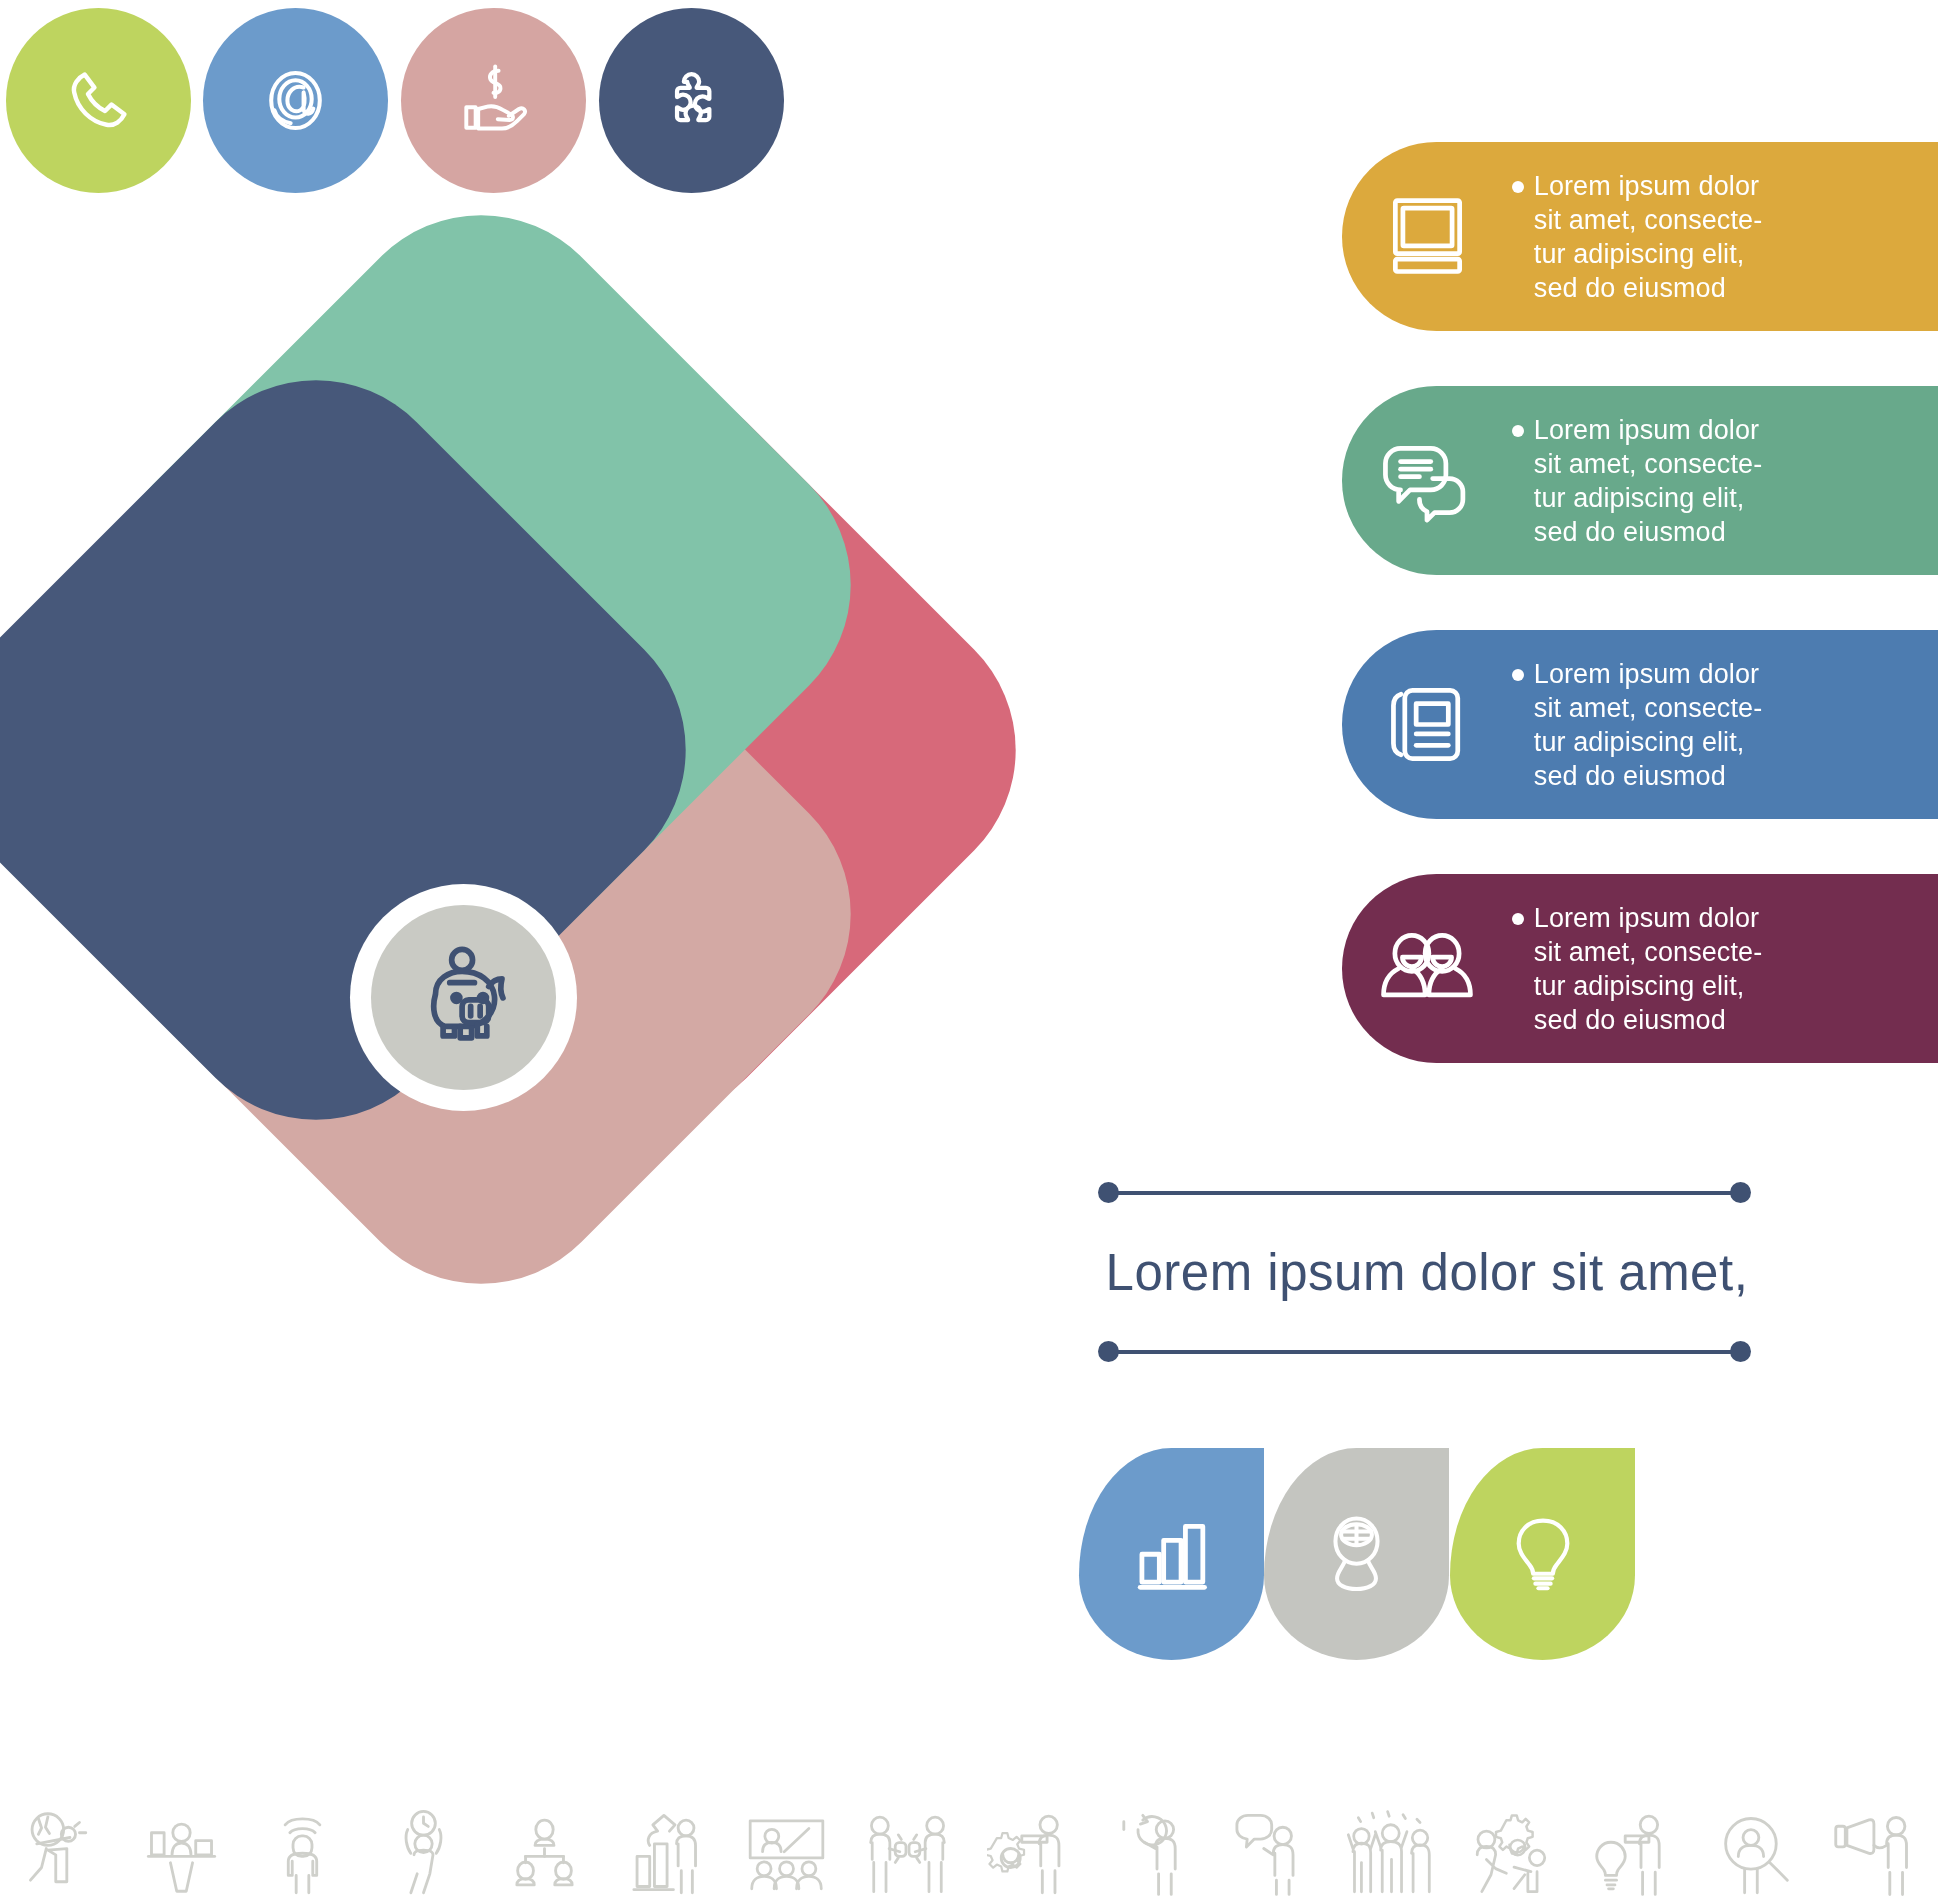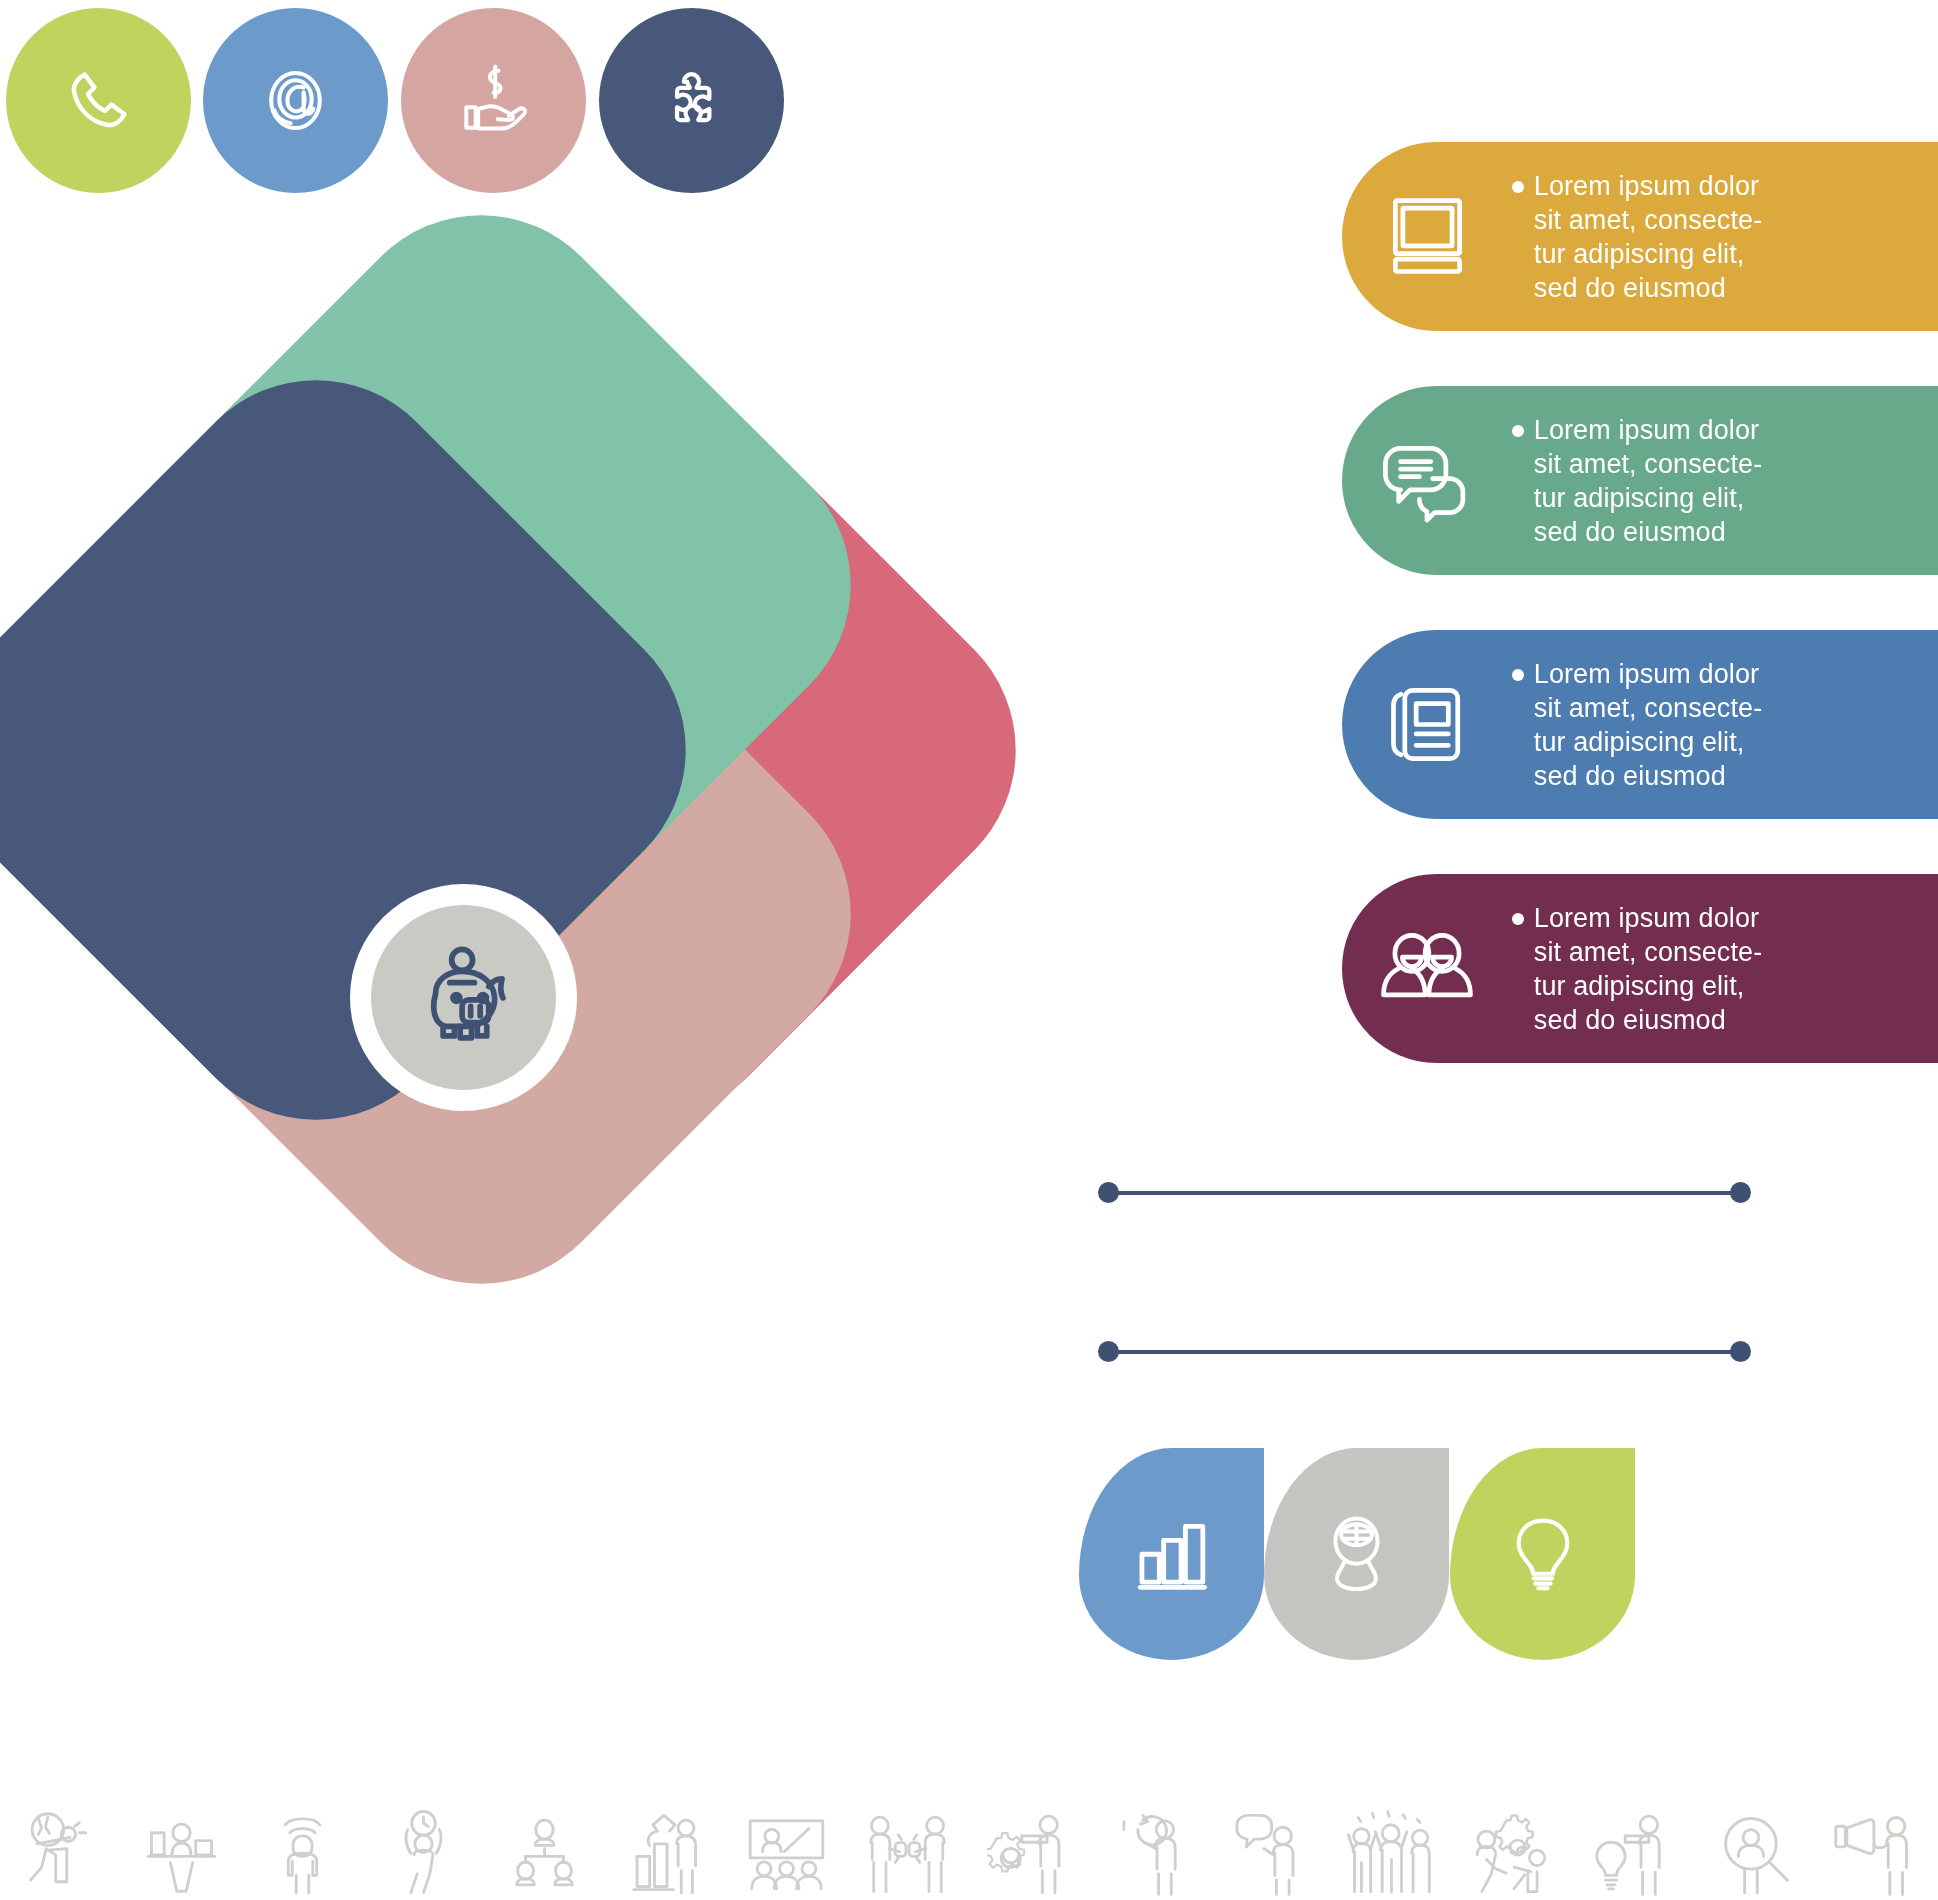--- a/index.html
+++ b/index.html
@@ -293,20 +293,21 @@
       </div>
     </div>
   </div>
 
   <div class="banner">
     <div class="rule" style="top:0">
       <span class="dot" style="left:0"></span>
       <span class="bar"></span>
       <span class="dot" style="left:632px"></span>
     </div>
+    <div class="banner-text">Lorem ipsum dolor sit amet,</div>
     <div class="rule" style="top:159px">
       <span class="dot" style="left:0"></span>
       <span class="bar"></span>
       <span class="dot" style="left:632px"></span>
     </div>
   </div>
 
   <div class="leaves">
 
     <div class="leaf l-right" id="lf0" style="left: 0px; background: rgb(108, 155, 203);">

